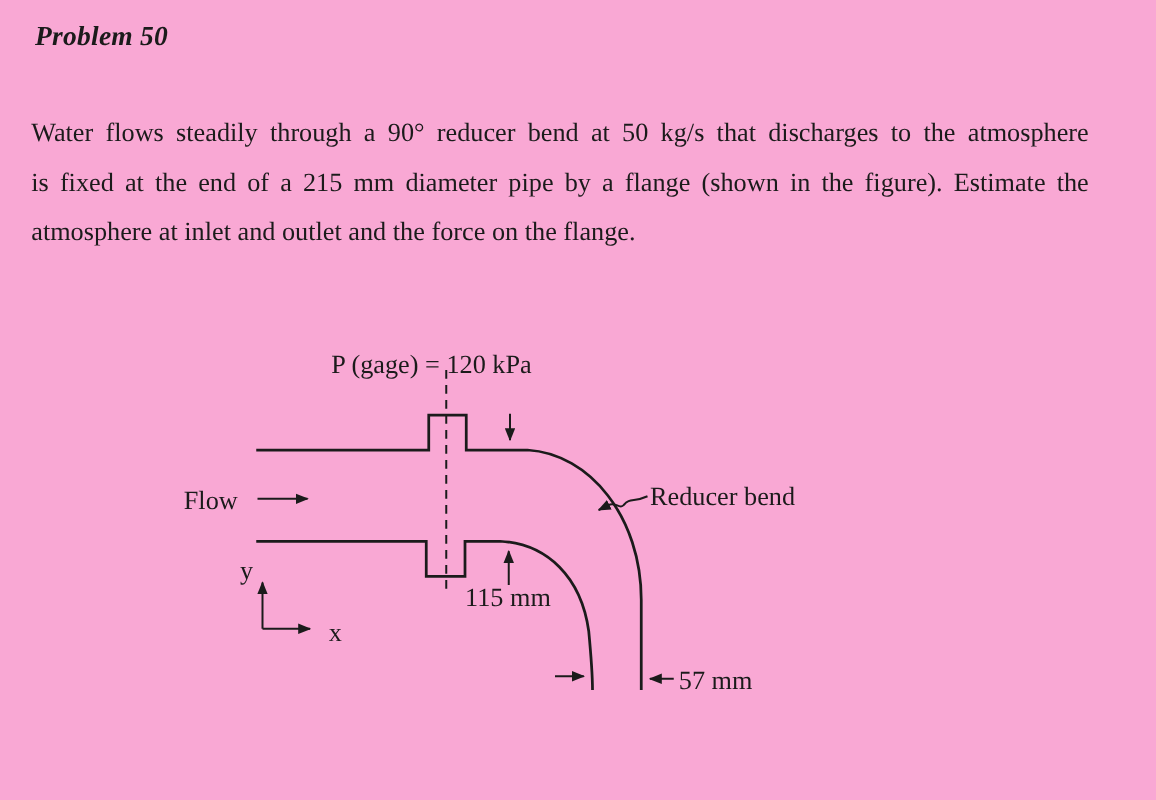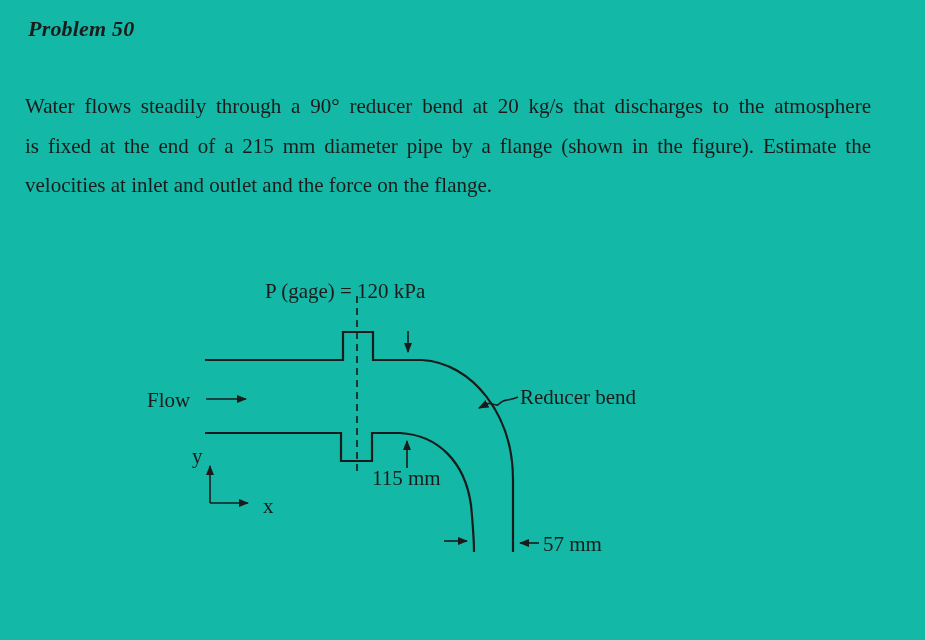--- a/index.html
+++ b/index.html
@@ -4,21 +4,21 @@
 <style>
   html, body {
     margin: 0;
     padding: 0;
     background: #ffffff;
   }
   .page {
     position: relative;
     width: 925px;
     height: 640px;
-    background: #14b8a6;
+    background: #f9a8d4;
     font-family: "Liberation Serif", serif;
     color: #1b1b1b;
     overflow: hidden;
   }
   .title {
     position: absolute;
     left: 28px;
     top: 16px;
     font-size: 22px;
     font-weight: bold;
@@ -70,23 +70,23 @@
   }
 </style>
 </head>
 <body>
 
 <div class="page">
 
   <div class="title">Problem 50</div>
 
   <div class="para">
-    <div class="line just">Water flows steadily through a 90° reducer bend at 20 kg/s that discharges to the atmosphere</div>
+    <div class="line just">Water flows steadily through a 90° reducer bend at 50 kg/s that discharges to the atmosphere</div>
     <div class="line just">is fixed at the end of a 215 mm diameter pipe by a flange (shown in the figure). Estimate the</div>
-    <div class="line">velocities at inlet and outlet and the force on the flange.</div>
+    <div class="line">atmosphere at inlet and outlet and the force on the flange.</div>
   </div>
 
   <svg class="figure" width="925" height="640" viewBox="0 0 925 640" xmlns="http://www.w3.org/2000/svg">
     <defs>
       <marker id="arrow" viewBox="0 0 10 8" refX="9" refY="4" markerWidth="10.5" markerHeight="8.5" orient="auto" markerUnits="userSpaceOnUse">
         <path d="M0,0 L10,4 L0,8 Z" fill="#1b1b1b"></path>
       </marker>
     </defs>
 
     <path class="dashed" d="M 357,296 L 357,474"></path>

